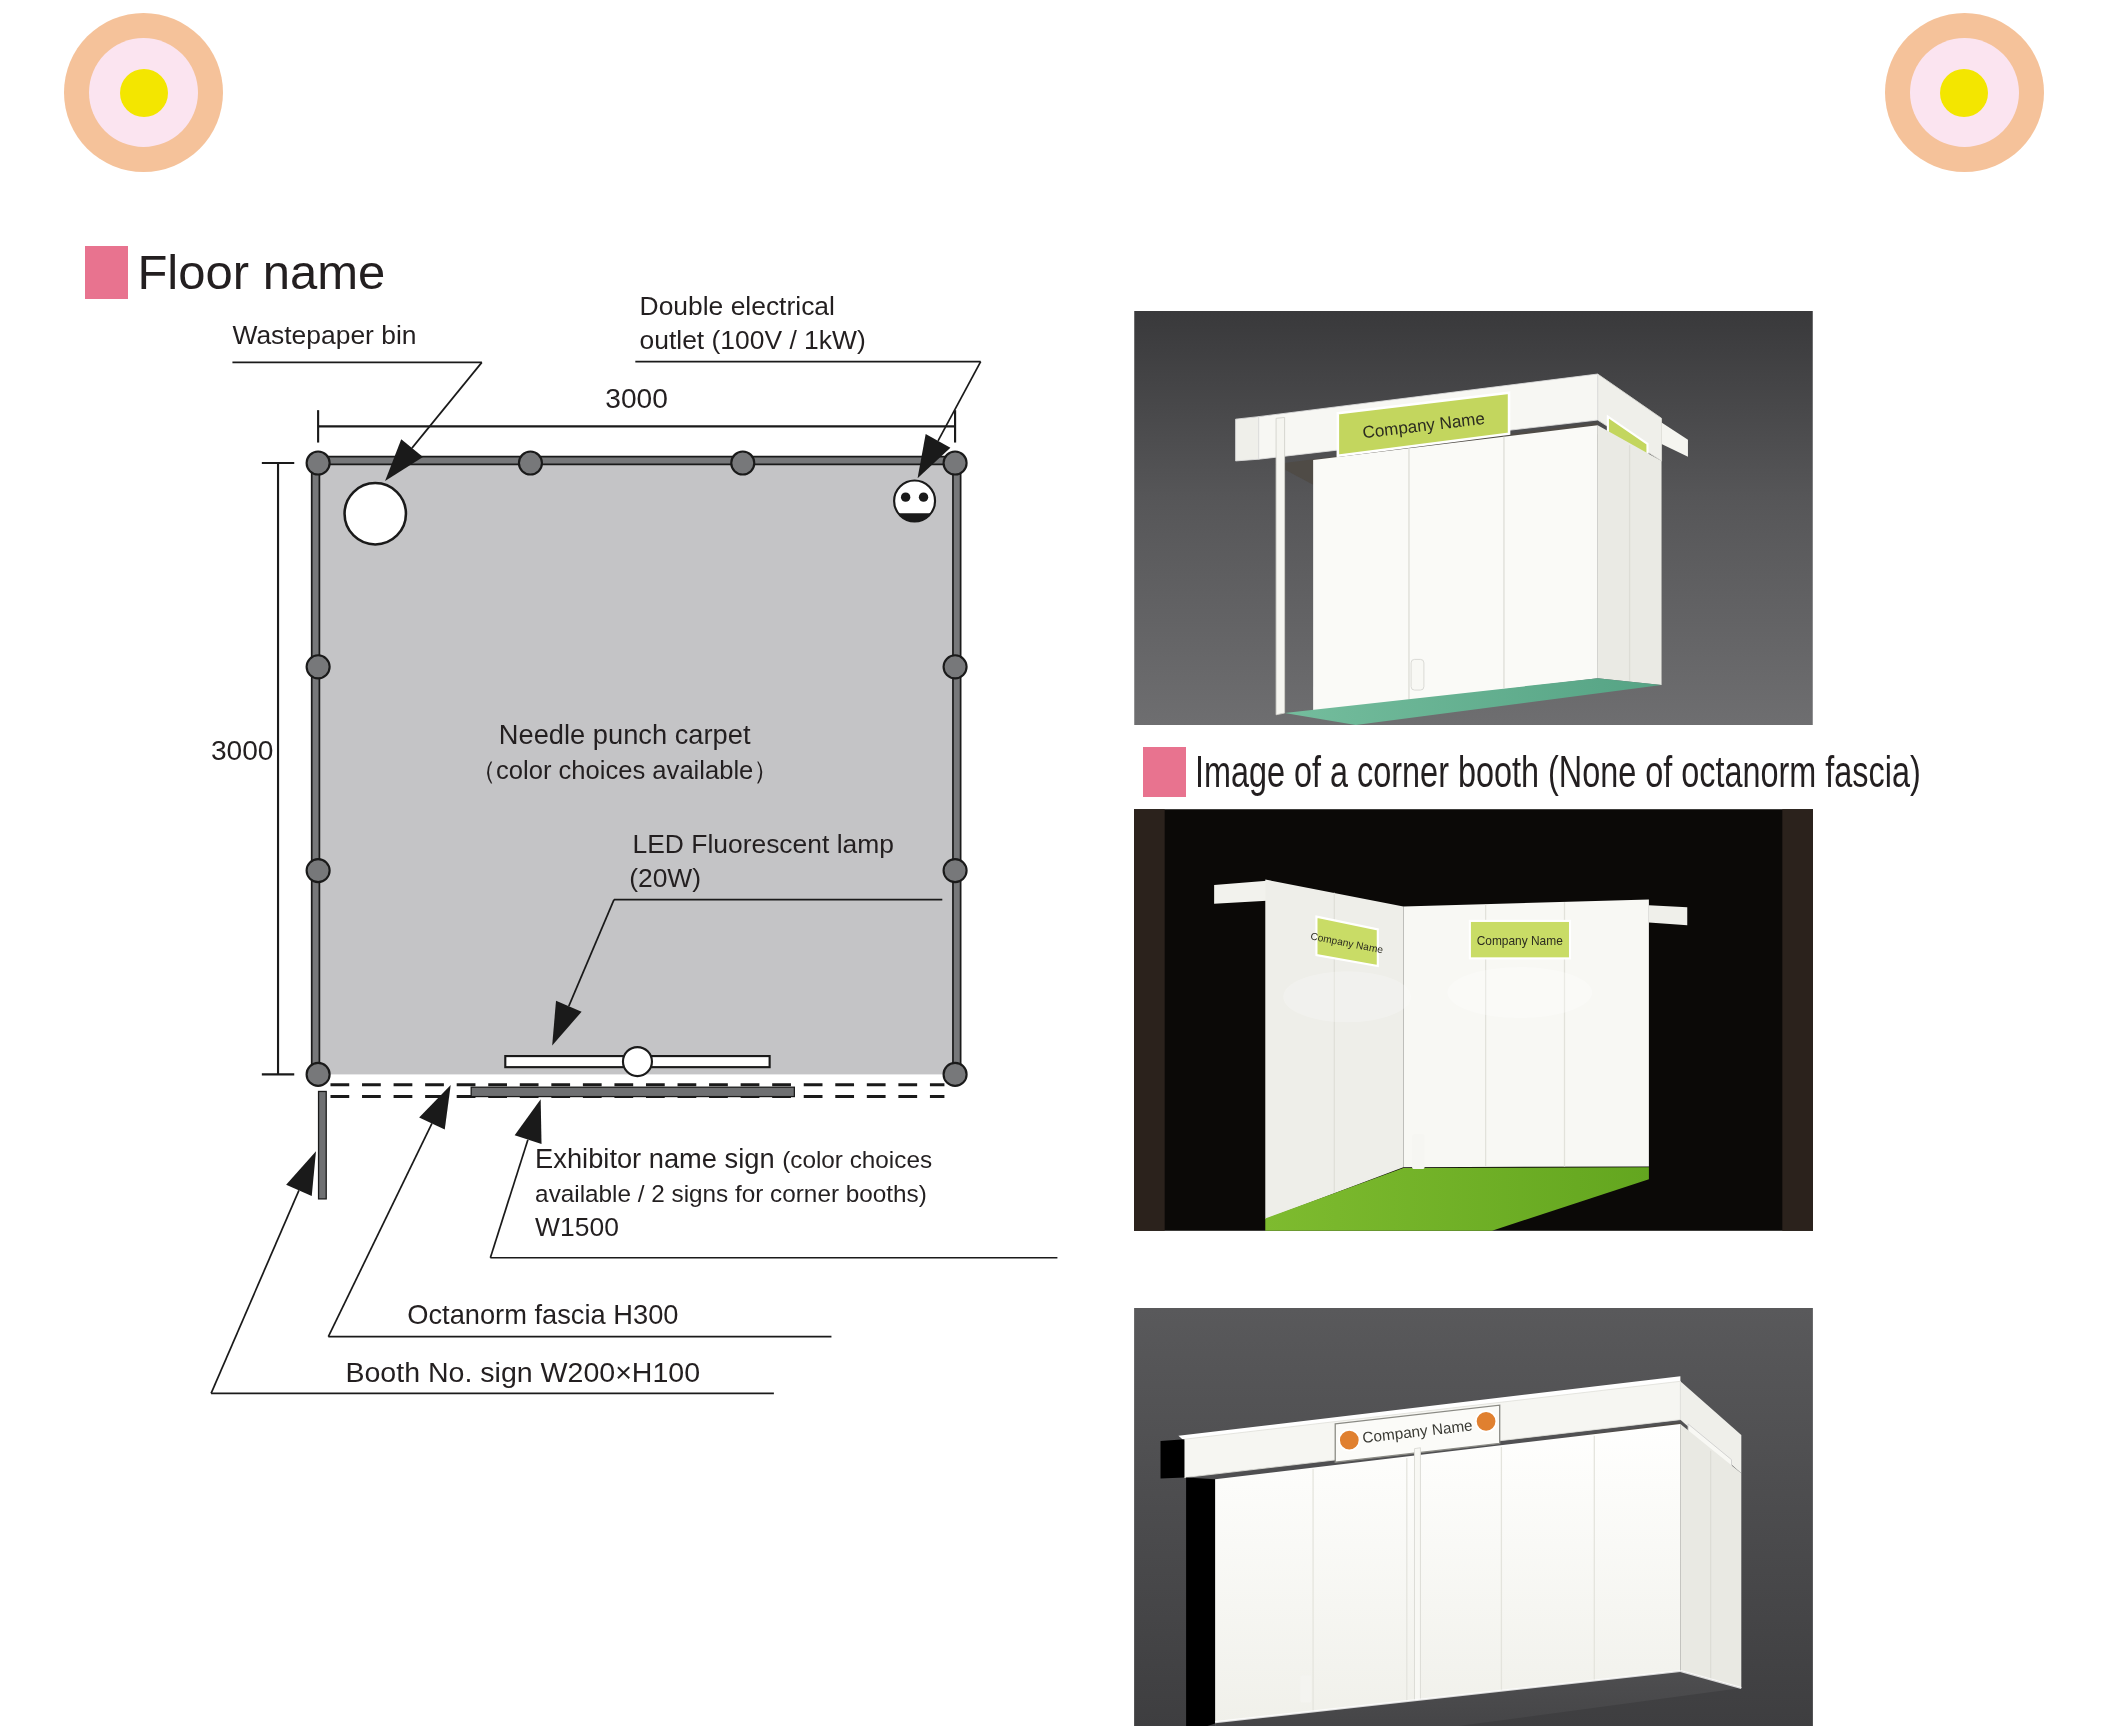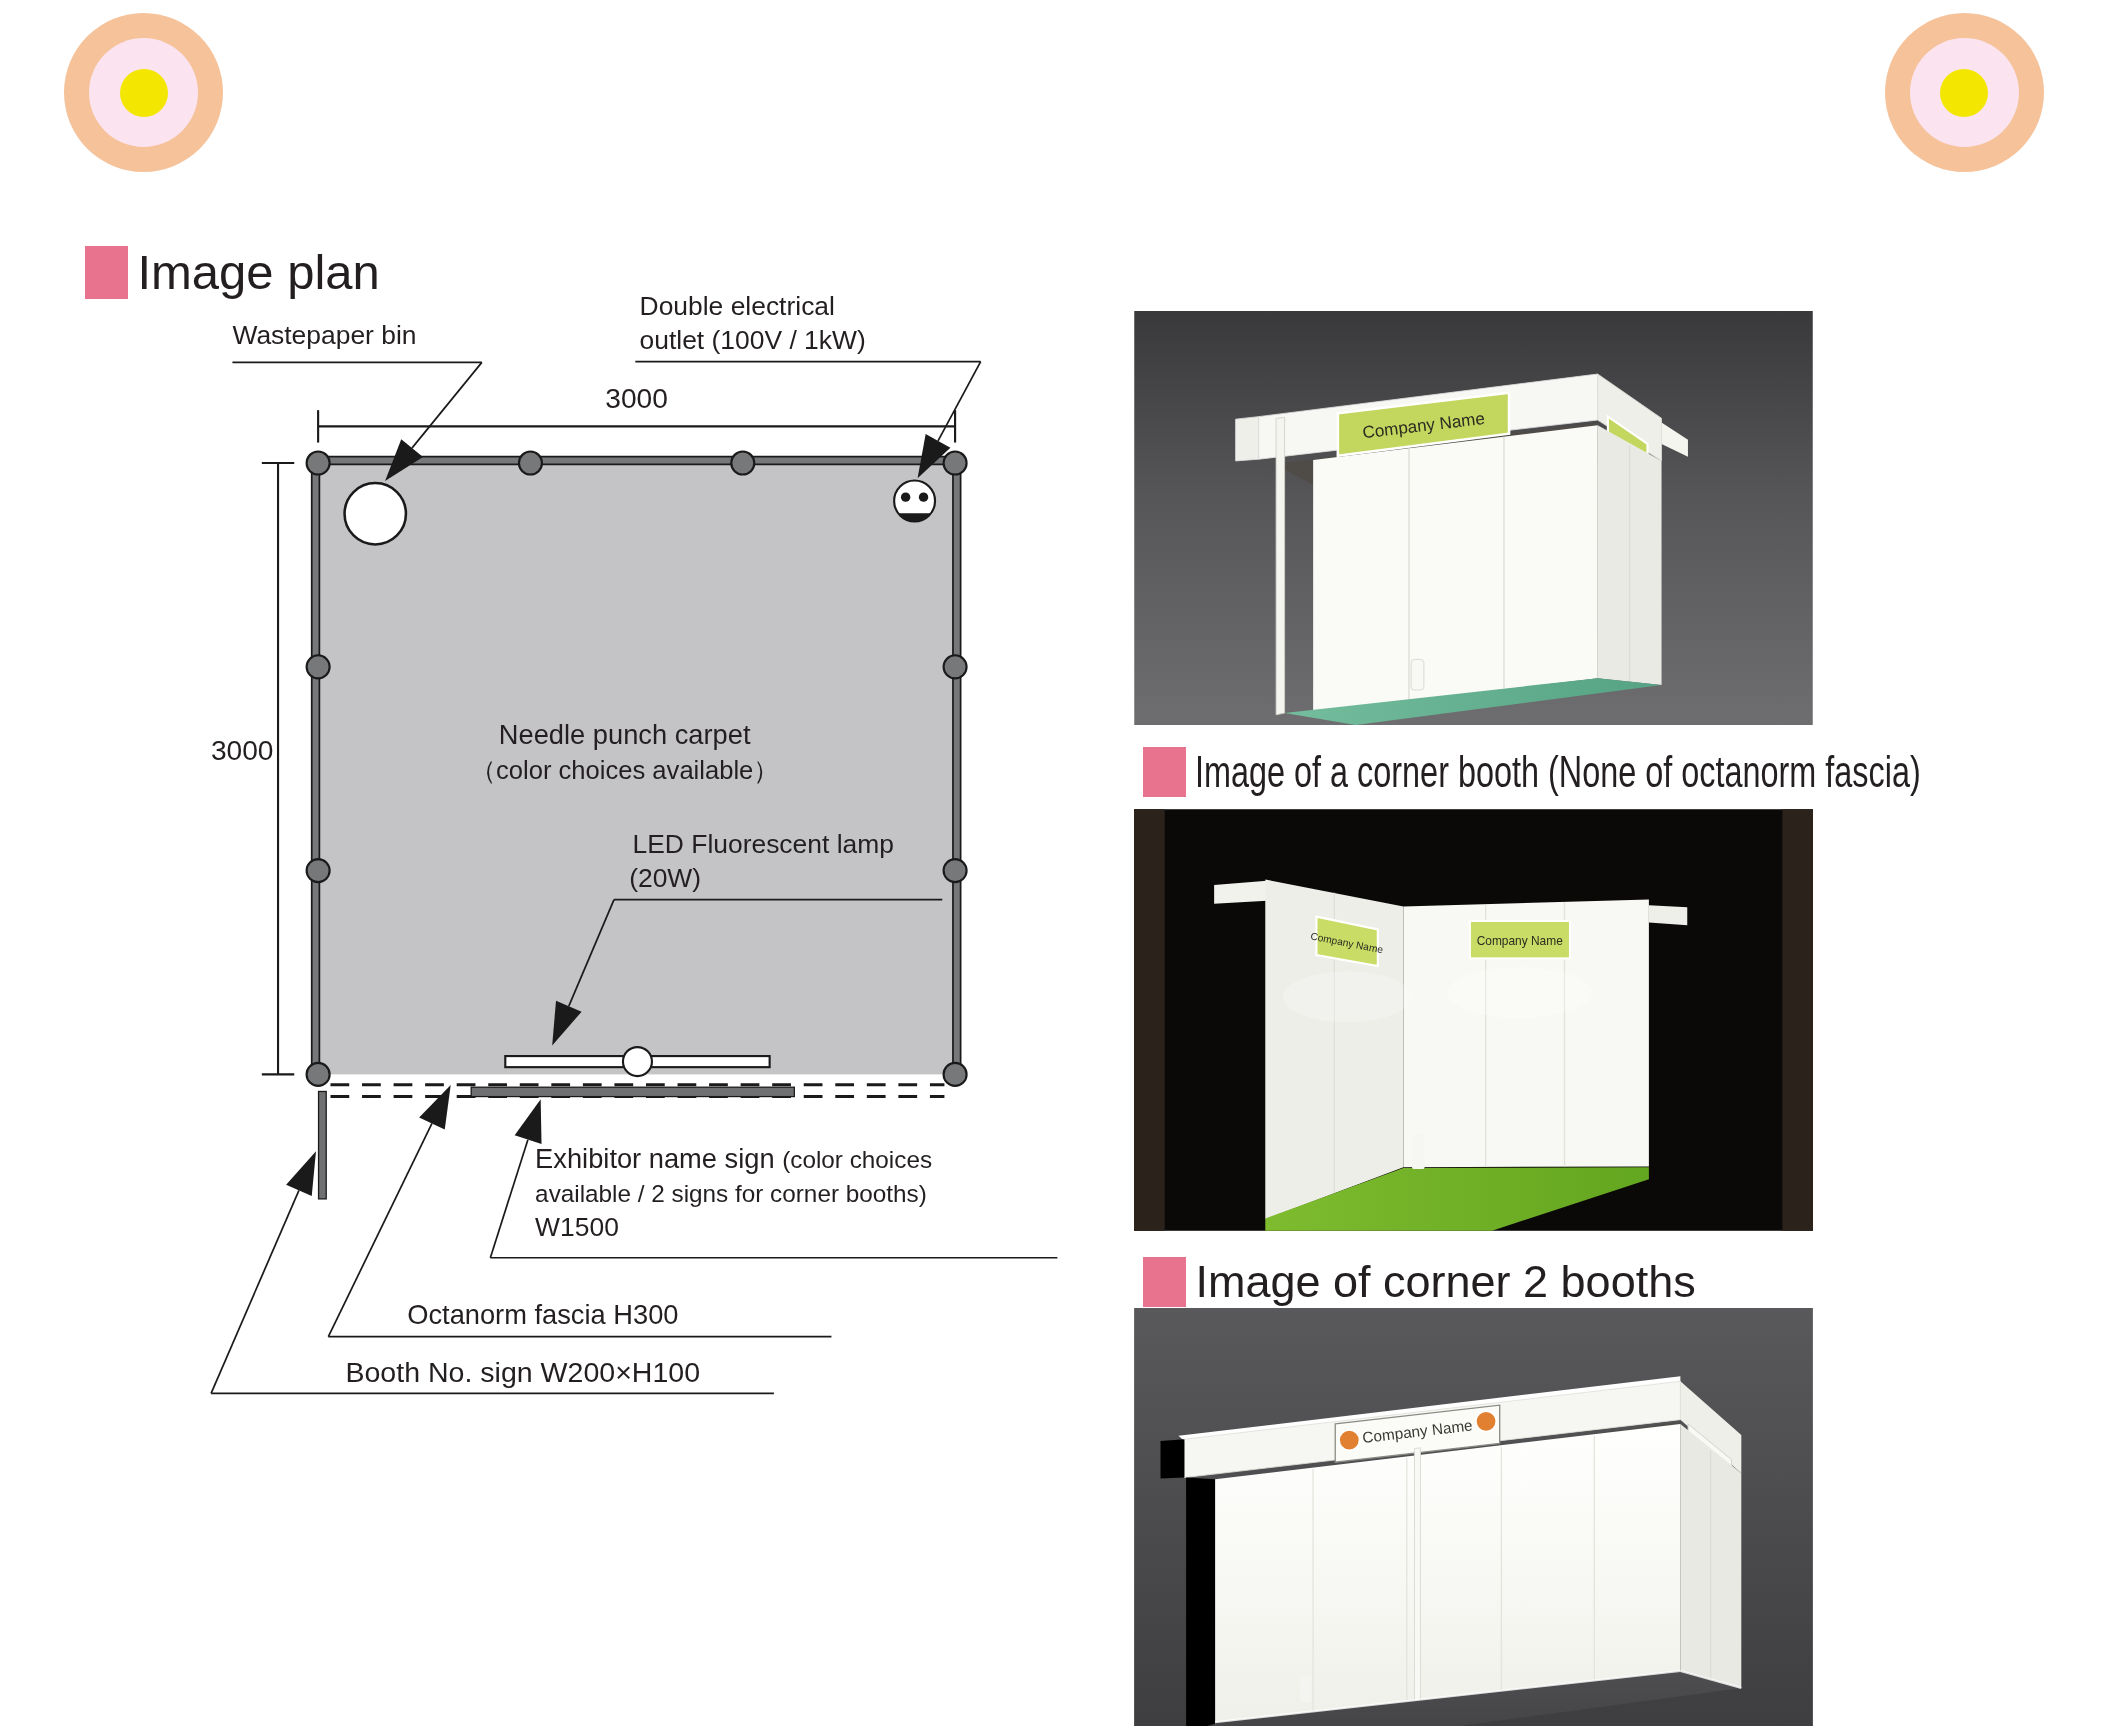--- a/index.html
+++ b/index.html
@@ -149,33 +149,29 @@
   </div>
 
   <div>
     <div class="ring" style="left:1885px;top:13.2px;width:159px;height:159px;background:#f5c29a;"></div>
     <div class="ring" style="left:1910px;top:38px;width:109px;height:109px;background:#fbe4f0;"></div>
     <div class="ring" style="left:1940px;top:69px;width:48px;height:48px;background:#f3e600;"></div>
   </div>
 
   <div class="heading" id="h-floorplan" style="left:85px;top:246px;">
     <span class="bullet"></span>
-    <span class="htext">Image plan</span>
+    <span class="htext">Floor name</span>
   </div>
 
 
   <div class="heading" style="left:1143px;top:747px;">
     <span class="bullet"></span>
     <span class="htext condensed">Image of a corner booth (None of octanorm fascia)</span>
   </div>
 
-  <div class="heading" style="left:1143px;top:1257px;">
-    <span class="bullet"></span>
-    <span class="htext">Image of corner 2 booths</span>
-  </div>
 
   <svg class="boothbox" style="left:1134px;top:311px;" width="679" height="414" viewBox="0 0 1593 972">
     <defs>
       <linearGradient id="bg1" x1="0" y1="0" x2="0" y2="1">
         <stop offset="0" stop-color="#39393b"></stop>
           <stop offset=".45" stop-color="#565658"></stop>
           <stop offset="1" stop-color="#6e6e70"></stop>
       </linearGradient>
       <linearGradient id="wall1" x1="0" y1="0" x2="0" y2="1">
         <stop offset="0" stop-color="#fbfbf8"></stop>

